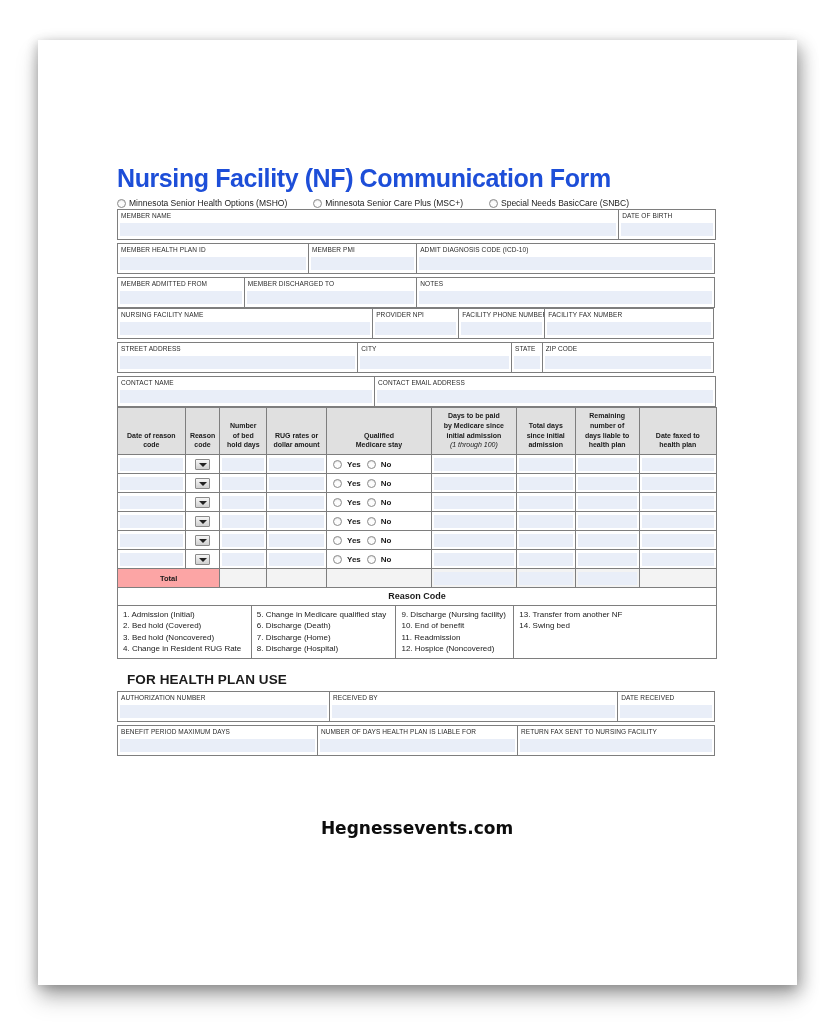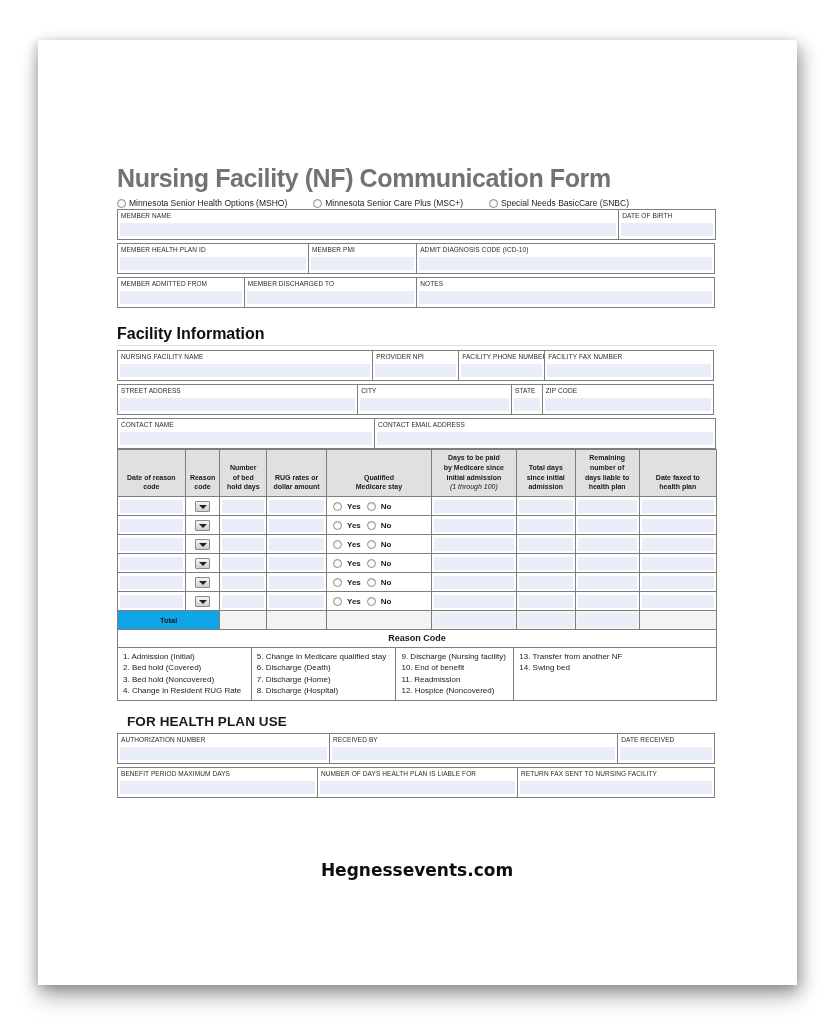--- a/index.html
+++ b/index.html
@@ -3,21 +3,21 @@
 <meta charset="utf-8">
 <style>
   * { margin:0; padding:0; box-sizing:border-box; }
   html,body { width:835px; height:1024px; background:#ffffff; overflow:hidden;
               font-family:"Liberation Sans", sans-serif; color:#1a1a1a; }
   .page { position:absolute; left:38px; top:40px; width:759px; height:945px;
           background:#ffffff;
           box-shadow: 4px 6px 16px rgba(0,0,0,0.30), -3px 2px 9px rgba(0,0,0,0.12), 0 14px 22px rgba(0,0,0,0.18); }
   .content { padding:124px 80px 0 79px; }
 
-  h1 { font-size:25px; line-height:1.12; font-weight:bold; letter-spacing:-0.4px; color:#737373; }
+  h1 { font-size:25px; line-height:1.12; font-weight:bold; letter-spacing:-0.4px; color:#1d4ed8; }
   .h2 { font-size:16px; font-weight:bold; color:#0d0d0d; }
   .h2.sel { margin-top:7px; }
   .h2.rule { border-bottom:1px solid #e2e2e2; padding-bottom:2px; }
   .h2.mi { margin-top:17px; margin-bottom:4px; }
   .h2.fi { margin-top:17px; margin-bottom:4px; }
   .h2.mt { margin-top:15px; margin-bottom:5px; }
 
   
   .prod-row { display:flex; align-items:center; margin-top:5px; height:12px; }
   .prod-opt { display:flex; align-items:center; margin-right:26px; cursor:default; }
@@ -43,21 +43,21 @@
   td.c { height:19px; padding:0; vertical-align:middle; }
   .tin { height:13px; margin:2px; background:#e9eef8; }
   td.ddc { text-align:center; }
   .dd { display:inline-block; position:relative; width:15px; height:11px; vertical-align:middle;
         background:linear-gradient(#f6f6f6,#cfcfcf); border:1px solid #8a8a8a; border-radius:1px; }
   .dd .caret { position:absolute; left:3px; top:3px; width:0; height:0;
                border-left:4px solid transparent; border-right:4px solid transparent; border-top:4px solid #222; }
   td.qms { padding-left:6px; white-space:nowrap; }
   .radio.sm { width:9px; height:9px; vertical-align:middle; margin-top:-1px; }
   .rl { font-size:8px; font-weight:bold; vertical-align:middle; margin-left:5px; margin-right:6px; }
-  td.total-cell { background:#0ea5e9; font-size:7.5px; font-weight:bold; text-align:center; height:19px; }
+  td.total-cell { background:#fca5a5; font-size:7.5px; font-weight:bold; text-align:center; height:19px; }
   td.tempty { background:#f3f3f3; height:19px; }
   td.tblue { background:#f3f3f3; height:19px; padding:0; vertical-align:middle; }
   td.rc-head { font-size:9px; font-weight:bold; text-align:center; padding:3px 0 4px; background:#fff; }
   td.rc-body { padding:0; background:#fff; }
   .rc-cols { display:flex; }
   .rc-col { padding:3px 5px 4px; font-size:8px; line-height:11.3px; border-left:1px solid #7e7e7e; }
   .rc-col:first-child { border-left:none; }
 
   
   .hp-head { display:flex; align-items:baseline; margin-top:13px; margin-bottom:4px;padding-left:10px; }
@@ -124,21 +124,20 @@
           <div class="flabel">MEMBER DISCHARGED TO</div>
           <div class="finput"></div>
         </div>
         <div class="fcell" style="width:49.8%">
           <div class="flabel">NOTES</div>
           <div class="finput"></div>
         </div>
       </div>
     </div>
 
-    <div class="h2 fi rule">Facility Information</div>
     <div class="ftable">
       <div class="frow">
         <div class="fcell" style="width:42.7%">
           <div class="flabel">NURSING FACILITY NAME</div>
           <div class="finput"></div>
         </div>
         <div class="fcell" style="width:14.5%">
           <div class="flabel">PROVIDER NPI</div>
           <div class="finput"></div>
         </div>

